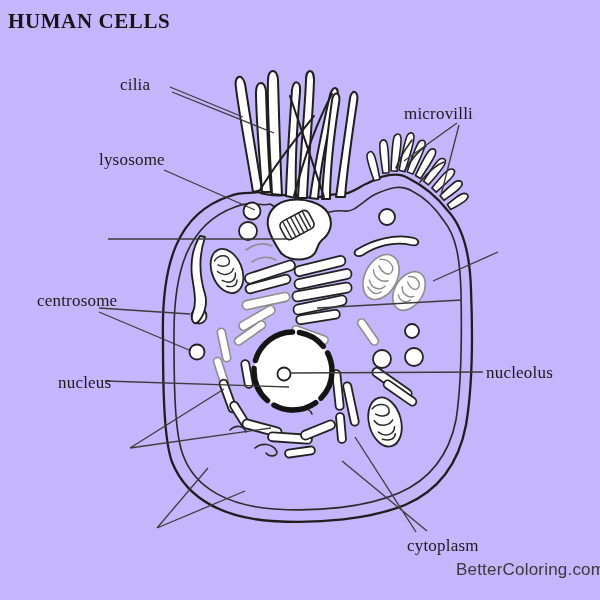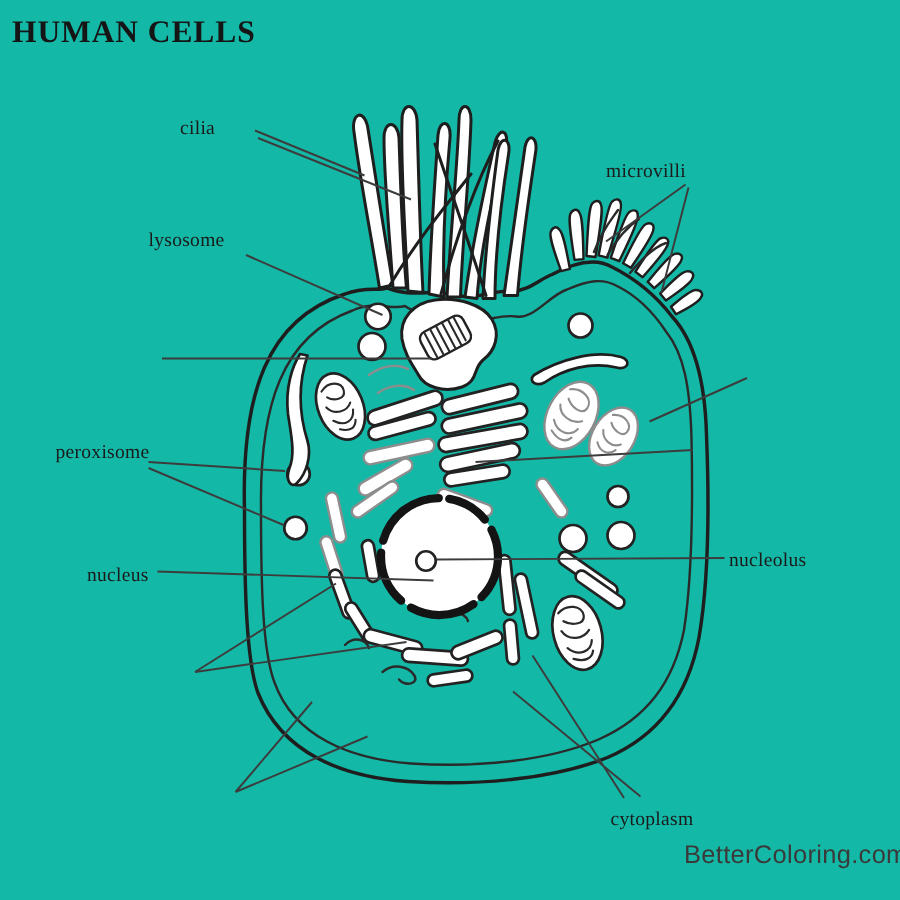--- a/index.html
+++ b/index.html
@@ -1,22 +1,22 @@
 <!DOCTYPE html>
 <html><head>
 <meta charset="utf-8">
 <style>
   html,body{margin:0;padding:0;background:#e9e9e9;}
   .canvas{
-    position:relative;width:600px;height:600px;background:#14b8a6;
+    position:relative;width:600px;height:600px;background:#c4b5fd;
     font-family:"Liberation Serif",serif;overflow:hidden;
   }
   .canvas svg{position:absolute;left:0;top:0;}
   .lbl{
-    position:absolute;font-size:13px;color:#1b1b1b;white-space:nowrap;
+    position:absolute;font-size:17px;color:#1b1b1b;white-space:nowrap;
     letter-spacing:.2px;line-height:19px;
   }
   .lbl .l2{display:block;}
   .title{
     position:absolute;left:8px;top:9px;font-size:21px;font-weight:bold;
     color:#151515;letter-spacing:.6px;
   }
   .watermark{
     position:absolute;left:456px;top:560px;font-size:17px;color:#3a3a3a;
     font-family:"Liberation Sans",sans-serif;letter-spacing:.2px;
@@ -268,19 +268,19 @@
       <path class="leader" d="M 157,528 L 208,468 M 157,528 L 245,491"></path>
       <path class="leader" d="M 416,532 L 355,437 M 427,531 L 342,461"></path>
     </g>
   </svg>
 
   <div class="title">HUMAN CELLS</div>
 
   <div class="lbl" style="left:120px;top:75px">cilia</div>
   <div class="lbl" style="left:404px;top:104px">microvilli</div>
   <div class="lbl" style="left:99px;top:150px">lysosome</div>
-  <div class="lbl" style="left:37px;top:291px">peroxisome</div>
+  <div class="lbl" style="left:37px;top:291px">centrosome</div>
   <div class="lbl" style="left:58px;top:373px">nucleus</div>
   <div class="lbl" style="left:486px;top:363px">nucleolus</div>
   <div class="lbl" style="left:407px;top:536px">cytoplasm</div>
 
   <div class="watermark">BetterColoring.com</div>
 </div>
 
 </body></html>

